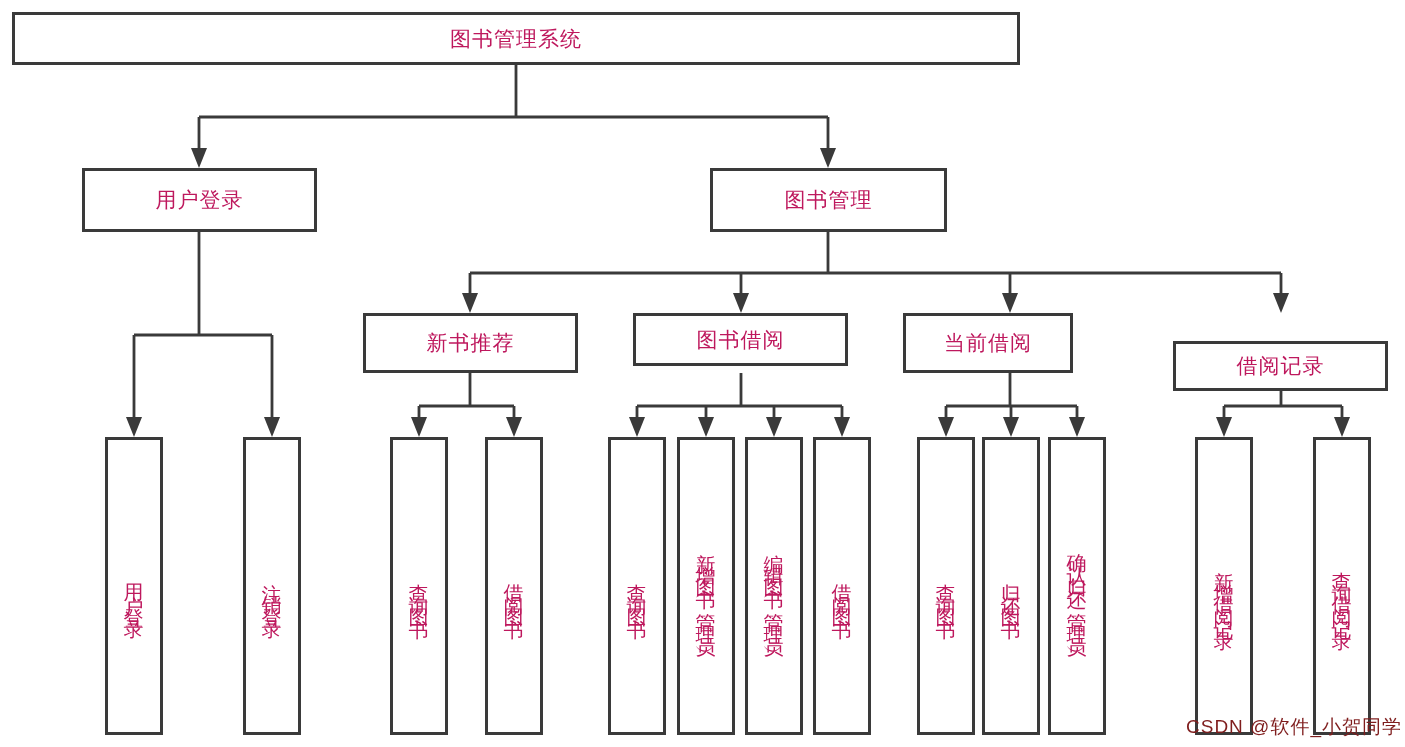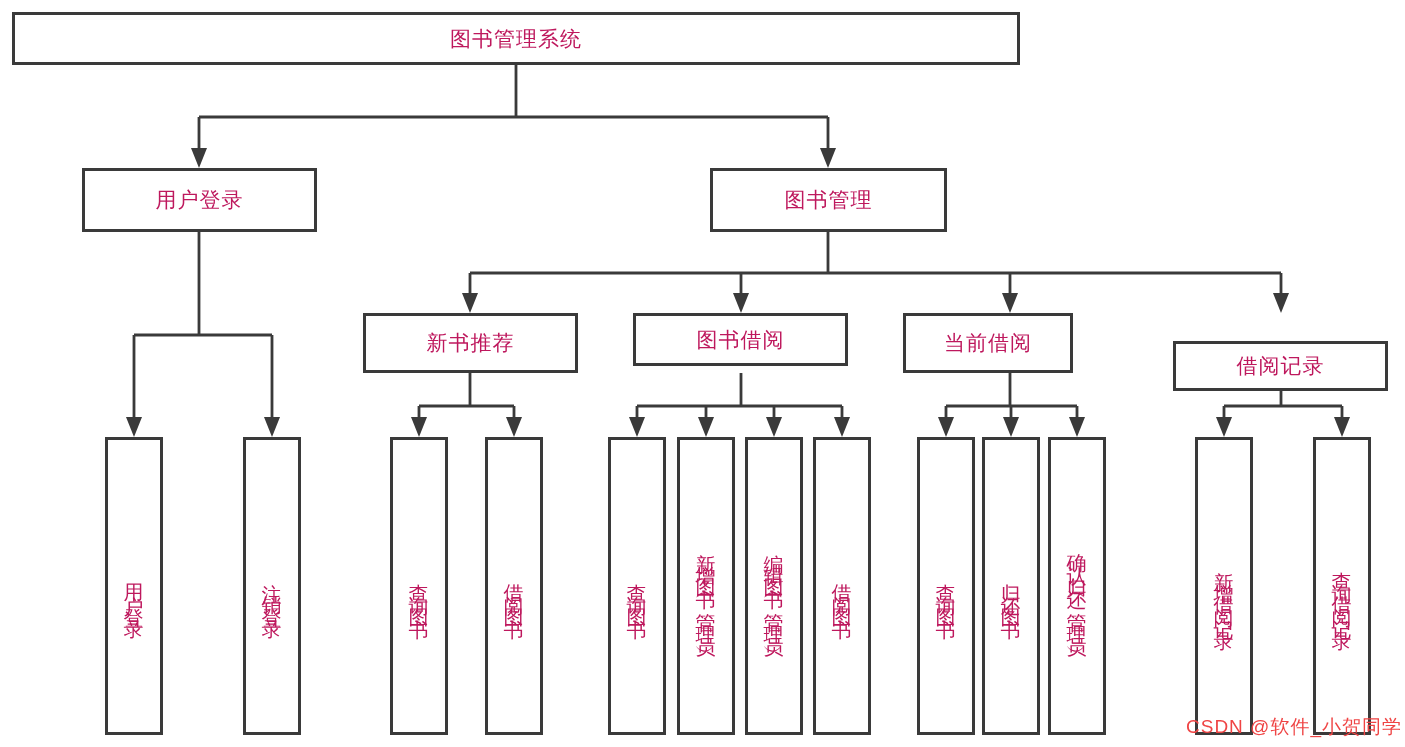--- a/index.html
+++ b/index.html
@@ -47,21 +47,21 @@
     line-height: 1;
     margin-bottom: -12px; 
     white-space: nowrap;
   }
   .watermark {
     position: absolute;
     left: 1186px;
     top: 714px;
     z-index: 5;
     font-size: 19px;
-    color: #ef4444;
+    color: #7f1d1d;
     letter-spacing: 1px;
     white-space: nowrap;
   }
 </style>
 </head>
 <body>
 
 <div id="canvas">
 
   <svg id="connectors" width="1405" height="747" viewBox="0 0 1405 747">

